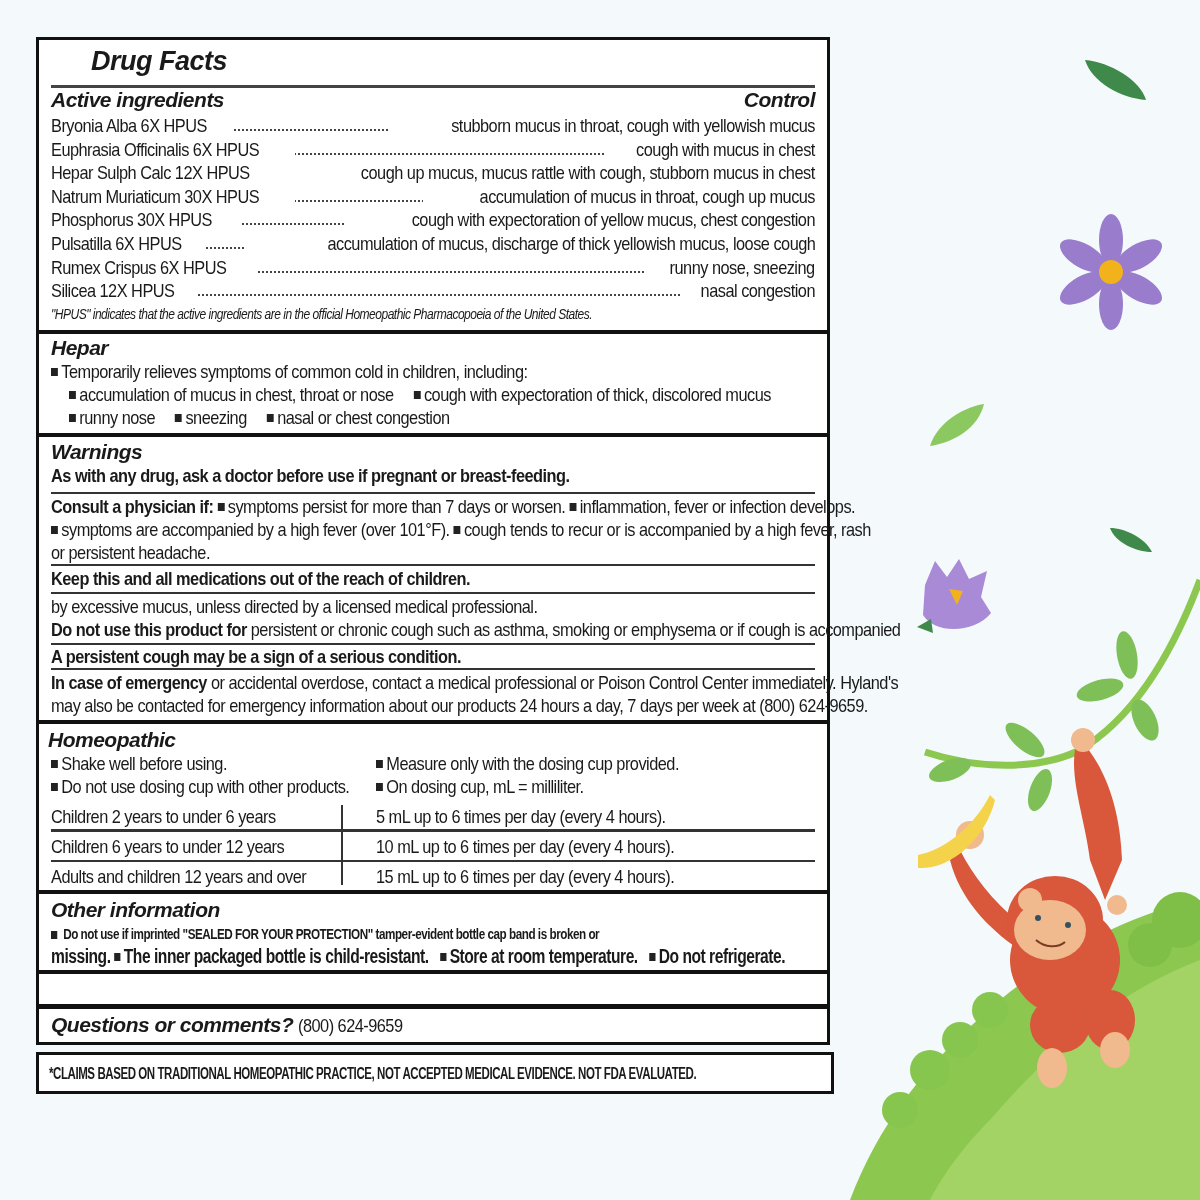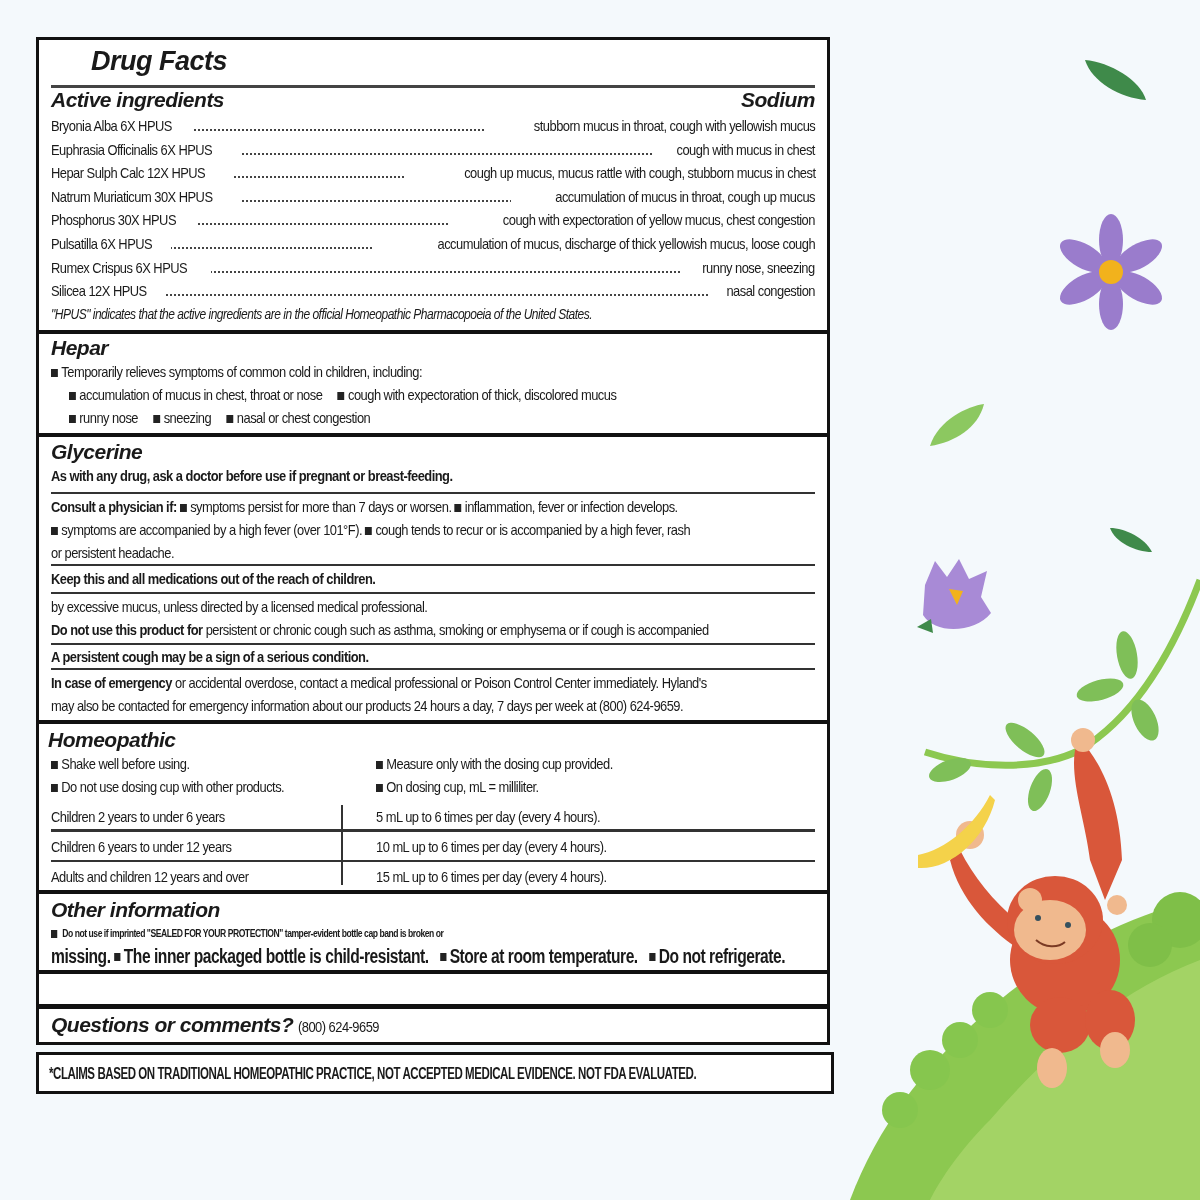--- a/index.html
+++ b/index.html
@@ -5,21 +5,21 @@
   html, body { margin:0; padding:0; }
   body { width:1200px; height:1200px; background:#f4f9fc; position:relative; overflow:hidden;
          font-family:"Liberation Sans", sans-serif; color:#1a1a1a; }
   .panel { position:absolute; left:36px; top:37px; width:794px; height:978px; background:#fff;
            border:3px solid #111; box-sizing:border-box; }
   .sec { position:absolute; left:0; right:0; box-sizing:border-box; padding:0 12px; }
   .bar { position:absolute; left:0; right:0; height:4px; background:#111; }
   .hline { position:absolute; left:12px; right:12px; height:2px; background:#333; }
   .h-title { font-style:italic; font-weight:bold; font-size:27px; letter-spacing:-0.5px;margin-left:40px; }
   .h-sec { font-style:italic; font-weight:bold; font-size:21px; letter-spacing:-0.5px; }
-  .t { font-size:15px; line-height:23px; letter-spacing:-0.6px; transform-origin:left; white-space:nowrap; }
+  .t { font-size:19px; line-height:23px; letter-spacing:-0.6px; transform-origin:left; white-space:nowrap; }
   .cond { display:inline-block; transform:scaleX(0.86); transform-origin:left; }
   .b { font-weight:bold; }
   .sq { display:inline-block; width:8px; height:8px; background:#222; margin:0 4px 1px 0; vertical-align:middle; }
   .row { position:relative; height:23.6px; }
   .row .l { position:absolute; left:0; background:#fff; padding-right:2px; z-index:1; }
   .row .r { position:absolute; right:0; background:#fff; padding-left:2px; z-index:1; }
   .row .dots { position:absolute; left:0; right:0; top:15px; border-bottom:2px dotted #444; }
   .ital { font-style:italic; }
   .dose-row { position:absolute; left:12px; right:12px; height:30px; }
   .vdiv { position:absolute; left:302px; width:2px; background:#333; }
@@ -33,21 +33,21 @@
 <div class="panel">
 
   <div class="sec" style="top:6px;">
     <div class="h-title">Drug Facts</div>
   </div>
   <div class="hline" style="top:45px;height:3px;background:#444;"></div>
 
   <div class="sec" style="top:48px;">
     <div style="position:relative;height:26px;">
       <span class="h-sec" style="position:absolute;left:0;top:0;">Active ingredients</span>
-      <span class="h-sec" style="position:absolute;right:0;top:0;">Sodium</span>
+      <span class="h-sec" style="position:absolute;right:0;top:0;">Control</span>
     </div>
     <div id="ingredients">
         <div class="row t">
           <span class="dots"></span>
           <span class="l"><span class="cond">Bryonia Alba 6X HPUS</span></span>
           <span class="r"><span class="cond" style="transform-origin:right;">stubborn mucus in throat, cough with yellowish mucus</span></span>
         </div>
         <div class="row t">
           <span class="dots"></span>
           <span class="l"><span class="cond">Euphrasia Officinalis 6X HPUS</span></span>
@@ -97,21 +97,21 @@
       <span class="sq"></span><span>cough with expectoration of thick, discolored mucus</span></span></div>
     <div class="t" style="padding-left:18px;"><span class="cond">
       <span class="sq"></span><span>runny nose</span>&nbsp;&nbsp;&nbsp;&nbsp;
       <span class="sq"></span><span>sneezing</span>&nbsp;&nbsp;&nbsp;&nbsp;
       <span class="sq"></span><span>nasal or chest congestion</span></span></div>
   </div>
 
   <div class="bar" style="top:393px;"></div>
 
   <div class="sec" style="top:400px;">
-    <div class="h-sec">Glycerine</div>
+    <div class="h-sec">Warnings</div>
     <div class="t b"><span class="cond">As with any drug, ask a doctor before use if pregnant or breast-feeding.</span></div>
   </div>
   <div class="hline" style="top:452px;"></div>
   <div class="sec" style="top:455px;">
     <div class="t"><span class="cond">
       <span class="b">Consult a physician if:</span>
       <span class="sq"></span><span>symptoms persist for more than 7 days or worsen.</span>
       <span class="sq"></span><span>inflammation, fever or infection develops.</span></span></div>
     <div class="t"><span class="cond">
       <span class="sq"></span><span>symptoms are accompanied by a high fever (over 101°F).</span>
@@ -165,21 +165,21 @@
   <div class="hline" style="top:820px;"></div>
   <div class="dose-row" style="top:823px;">
     <div class="t" style="position:absolute;left:0;top:2px;"><span class="cond">Adults and children 12 years and over</span></div>
     <div class="t" style="position:absolute;left:325px;top:2px;"><span class="cond">15 mL up to 6 times per day (every 4 hours).</span></div>
   </div>
 
   <div class="bar" style="top:850px;"></div>
 
   <div class="sec" style="top:858px;">
     <div class="h-sec">Other information</div>
-    <div class="t b" style="font-size:11px;"><span class="cond" style="transform:scaleX(0.78);"><span class="sq"></span>&nbsp;<span>Do not use if imprinted "SEALED FOR YOUR PROTECTION" tamper-evident bottle cap band is broken or</span></span></div>
+    <div class="t b" style="font-size:15px;"><span class="cond" style="transform:scaleX(0.78);"><span class="sq"></span>&nbsp;<span>Do not use if imprinted "SEALED FOR YOUR PROTECTION" tamper-evident bottle cap band is broken or</span></span></div>
     <div class="t b" style="font-size:20px;"><span class="cond" style="transform:scaleX(0.78);">
       <span>missing.</span>
       <span class="sq"></span><span>The inner packaged bottle is child-resistant.</span>&nbsp;&nbsp;
       <span class="sq"></span><span>Store at room temperature.</span>&nbsp;&nbsp;
       <span class="sq"></span><span>Do not refrigerate.</span></span></div>
   </div>
 
   <div class="bar" style="top:930px;"></div>
 
 

